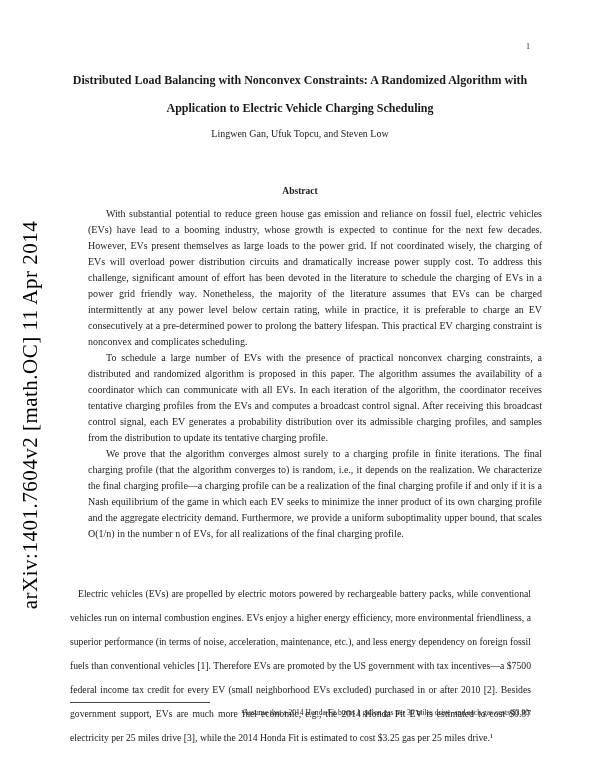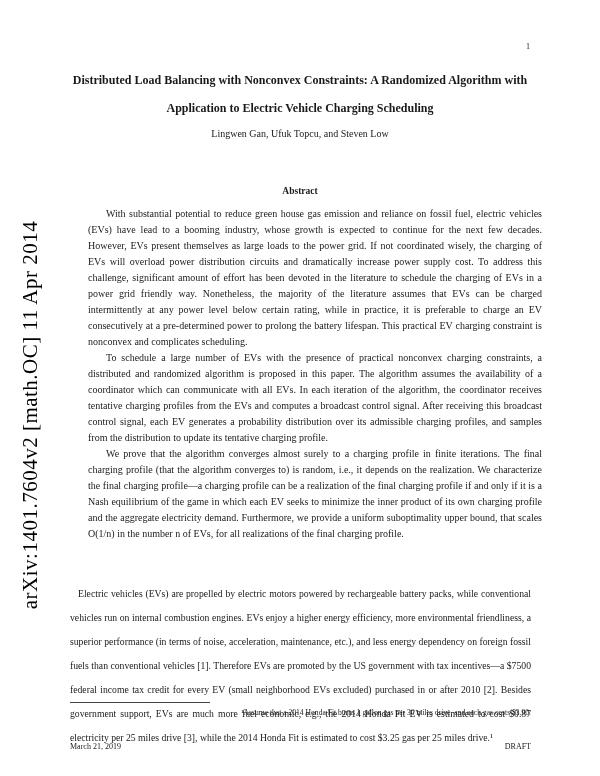--- a/index.html
+++ b/index.html
@@ -135,18 +135,14 @@
 
 
   <div class="intro">
     <p>Electric vehicles (EVs) are propelled by electric motors powered by rechargeable battery packs, while conventional vehicles run on internal combustion engines. EVs enjoy a higher energy efficiency, more environmental friendliness, a superior performance (in terms of noise, acceleration, maintenance, etc.), and less energy dependency on foreign fossil fuels than conventional vehicles [1]. Therefore EVs are promoted by the US government with tax incentives—a $7500 federal income tax credit for every EV (small neighborhood EVs excluded) purchased in or after 2010 [2]. Besides government support, EVs are much more fuel economic, e.g., the 2014 Honda Fit EV is estimated to cost $0.87 electricity per 25 miles drive [3], while the 2014 Honda Fit is estimated to cost $3.25 gas per 25 miles drive.¹</p>
   </div>
 
   <hr class="footnote-rule">
 
   <div class="footnote">¹Assume that a 2014 Honda Fit burns 1 gallon gas per 30 miles drive, and each gas costs $3.90.</div>
 
-  <div class="footer">
-    <span>March 21, 2019</span>
-    <span>DRAFT</span>
-  </div>
 
 </div>
 
 </body></html>

